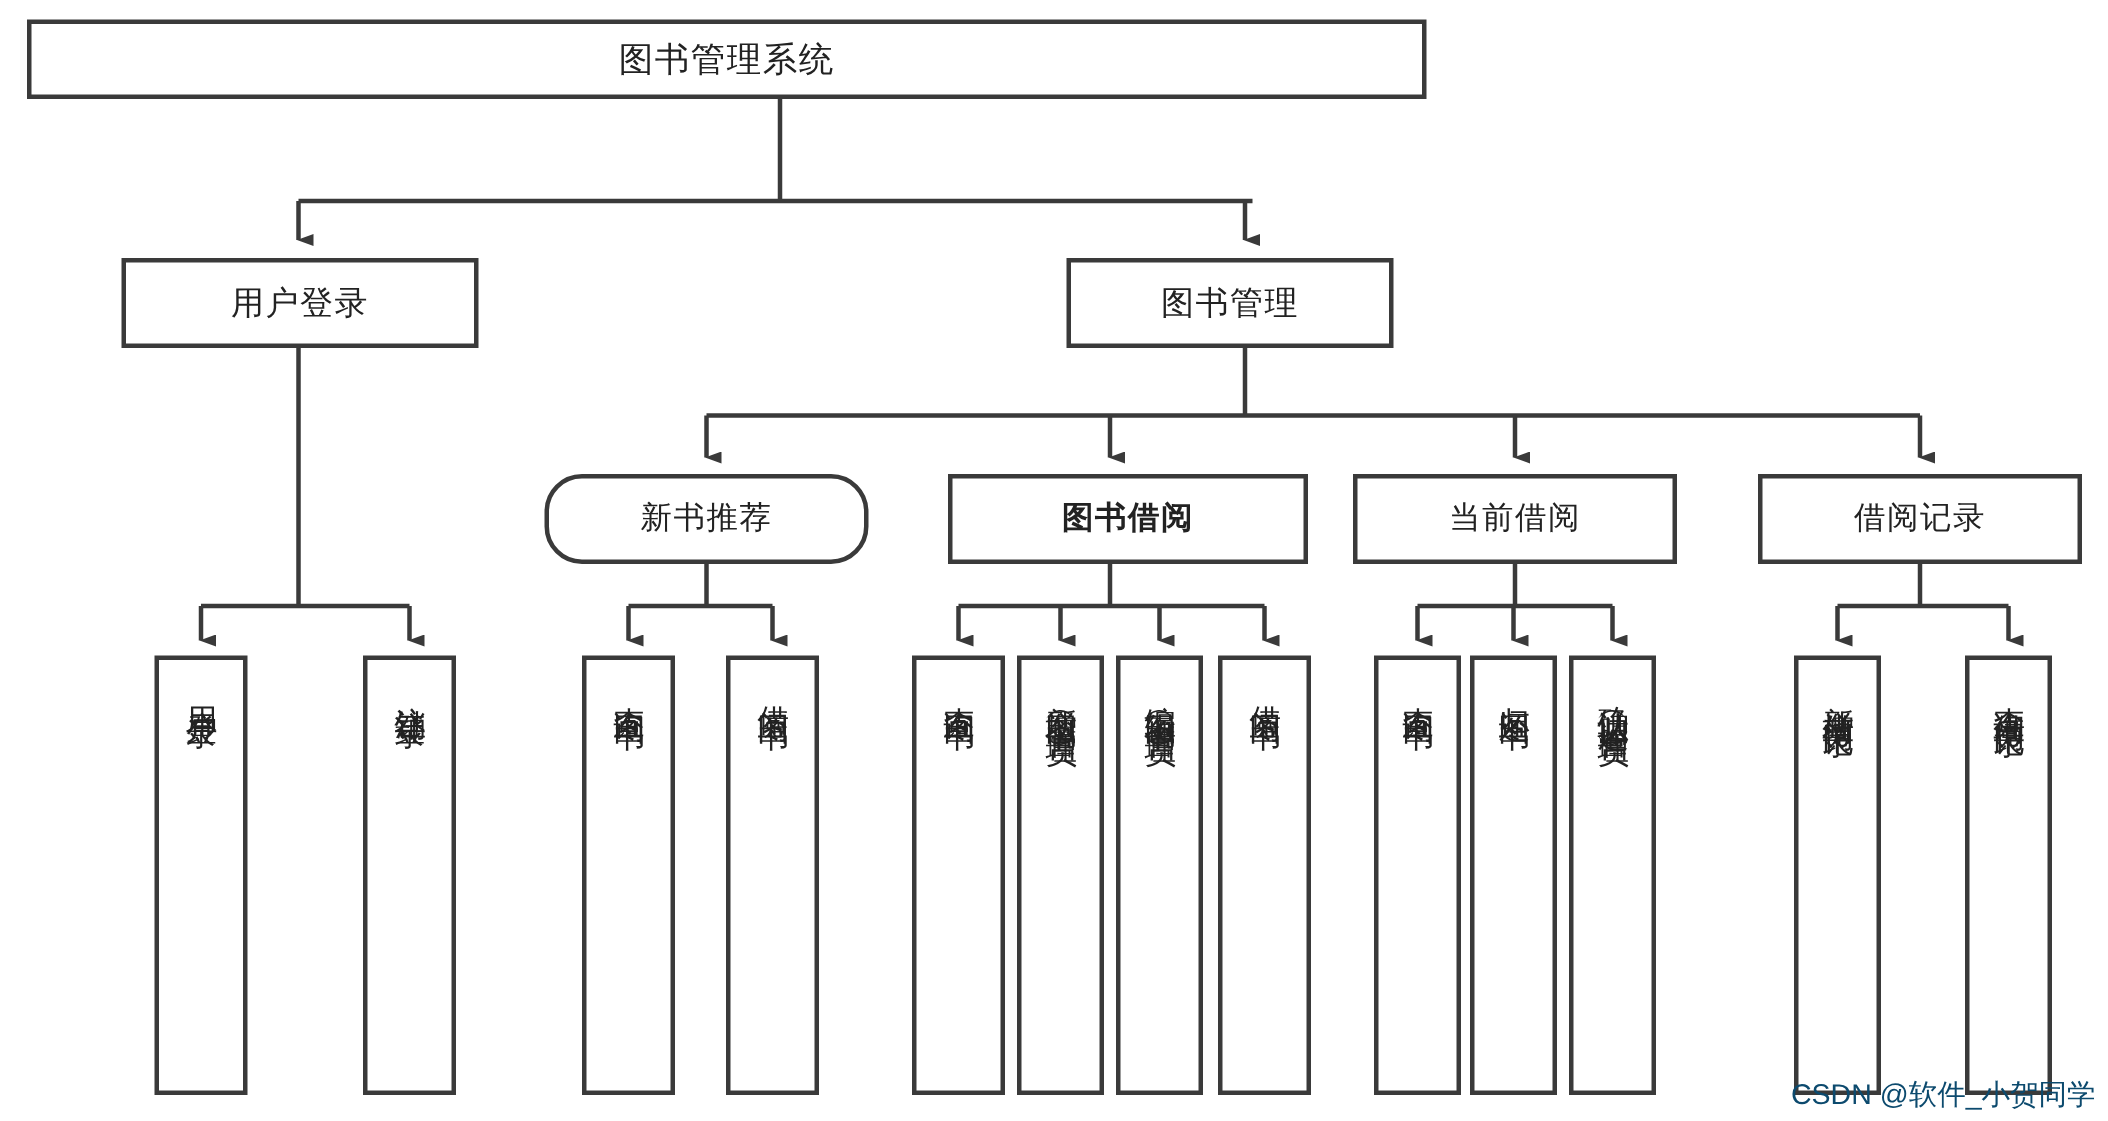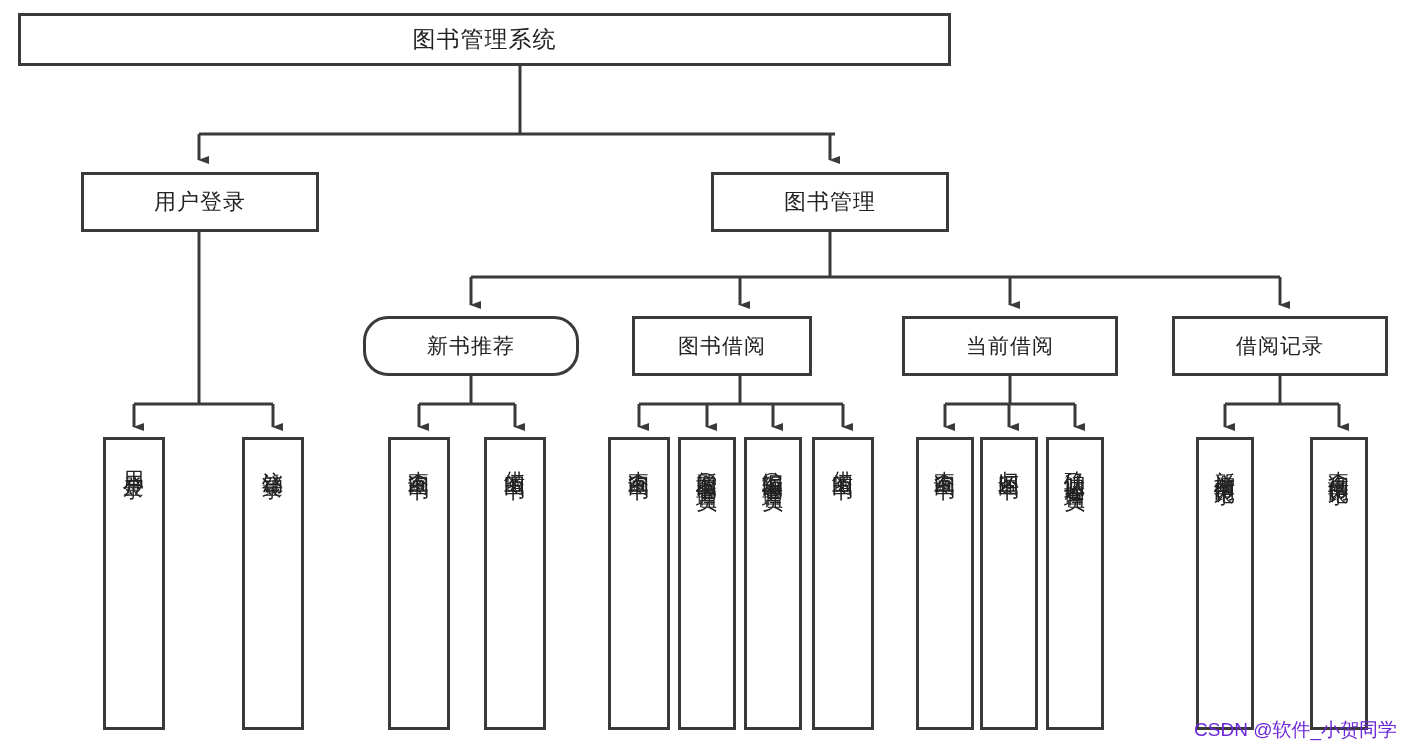--- a/index.html
+++ b/index.html
@@ -52,21 +52,21 @@
     text-orientation:upright;
     font-size:21px;
     letter-spacing:3px;
     line-height:1;
     white-space:nowrap;
   }
   .watermark{
     position:absolute;
     right:8px;bottom:4px;
     font-size:19px;
-    color:#6d28d9;
+    color:#0c4a6e;
     z-index:5;
     white-space:nowrap;
     font-family:"Liberation Sans","DejaVu Sans",sans-serif;
   }
 </style>
 </head>
 <body>
 
 <div id="diagram">
 
@@ -120,28 +120,28 @@
     </g>
   </svg>
 
   <div class="node root" style="left: 18px; top: 13px; width: 933px; height: 53px;">
     <span class="label">图书管理系统</span>
   </div>
 
   <div class="node lvl2" style="left: 81px; top: 172px; width: 238px; height: 60px;">
     <span class="label">用户登录</span>
   </div>
-  <div class="node lvl2" style="left: 711px; top: 172px; width: 238px; height: 60px;">
+  <div class="node lvl2" style="left: 711px; top: 172px; width: 218px; height: 60px;">
     <span class="label">图书管理</span>
   </div>
 
   <div class="node lvl3" style="left: 363px; top: 316px; width: 216px; height: 60px; border-radius: 25px;">
     <span class="label">新书推荐</span>
   </div>
-  <div class="node lvl3" style="left: 632px; top: 316px; width: 180px; height: 60px;">
+  <div class="node lvl3" style="left: 632px; top: 316px; width: 240px; height: 60px; font-weight: bold;">
     <span class="label">图书借阅</span>
   </div>
   <div class="node lvl3" style="left: 902px; top: 316px; width: 216px; height: 60px;">
     <span class="label">当前借阅</span>
   </div>
   <div class="node lvl3" style="left: 1172px; top: 316px; width: 216px; height: 60px;">
     <span class="label">借阅记录</span>
   </div>
 
   <div class="node leaf" style="left: 103px; top: 437px; width: 62px; height: 293px;">

